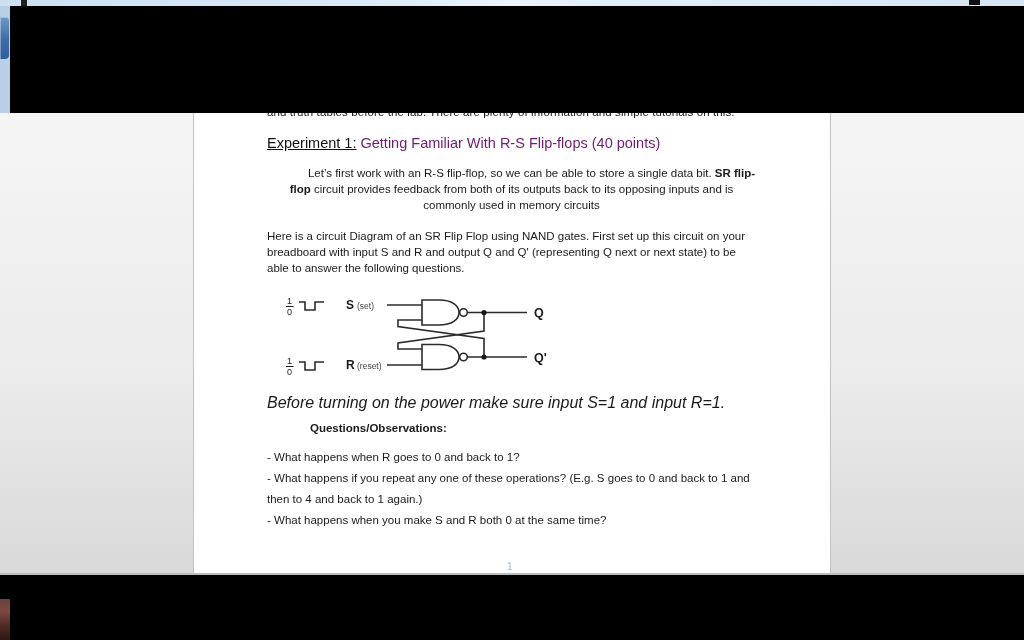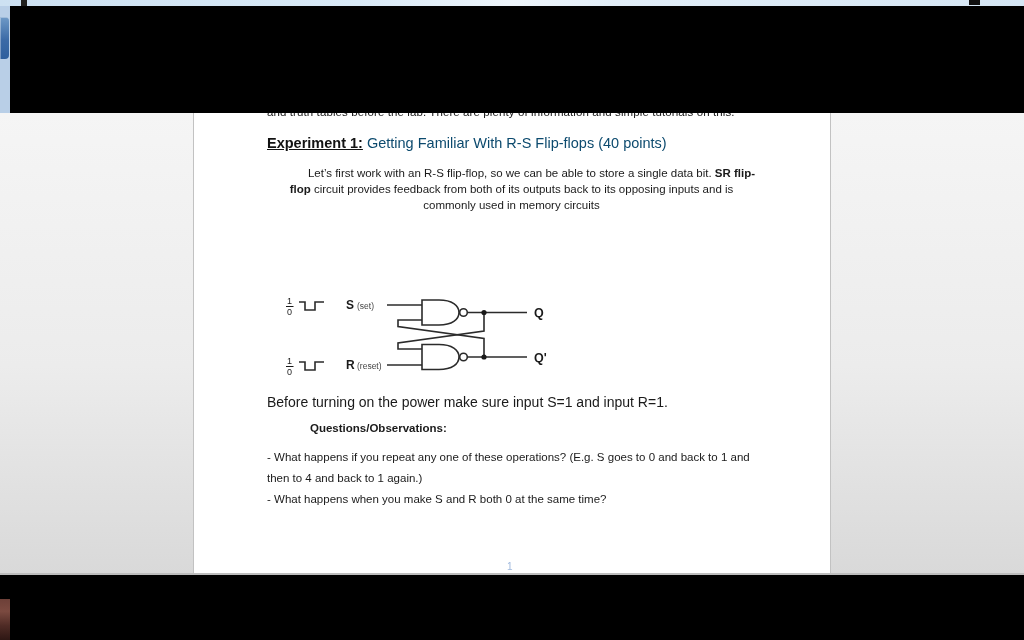--- a/index.html
+++ b/index.html
@@ -55,26 +55,26 @@
     border-left: 1px solid #c2c2c2; border-right: 1px solid #c2c2c2;
     overflow: hidden;
     z-index: 2;
   }
   .cutoff-line {
     position: absolute; left: 73px; top: -7px; width: 500px;
     font-size: 11.5px; letter-spacing: 0.1px; color: #161616;
     white-space: nowrap;
   }
   .heading { position: absolute; left: 73px; top: 22px; font-size: 14.5px; white-space: nowrap; }
-  .heading .hd-black { font-weight: bold; text-decoration: underline; color: #121212; }
-  .hd-blue { color: #0c4a6e; }
+  .heading .hd-black { font-weight: normal; text-decoration: underline; color: #121212; }
+  .hd-blue { color: #701a75; }
   .para { position: absolute; left: 73px; width: 489px; font-size: 11.5px; line-height: 15.8px; }
   .para1 { top: 53px; text-indent: 40px; text-align: center; }
   .para2 { top: 116px; }
-  .power-note { position: absolute; left: 73px; top: 281px; font-size: 14px; white-space: nowrap; }
+  .power-note { position: absolute; left: 73px; top: 281px; font-size: 16px; white-space: nowrap; font-style: italic; }
   .q-header { position: absolute; left: 116px; top: 309px; font-size: 11.5px; font-weight: bold; text-align: center; }
   .questions { position: absolute; left: 73px; top: 334px; width: 494px; font-size: 11.5px; line-height: 21px; }
   .page-mark { position: absolute; left: 313px; top: 448px; font-size: 10px; color: #9fb8dd; }
   
   .circuit { position: absolute; left: 90px; top: 178px; width: 282px; height: 94px; }
   .circuit svg { display: block; }
   
   .bottom-black-bar {
     position: absolute; left: 0; top: 575px; width: 1024px; height: 65px;
     background: #000; z-index: 5;
@@ -103,20 +103,21 @@
   <div class="cutoff-line">and truth tables before the lab. There are plenty of information and simple tutorials on this.</div>
 
   <div class="heading">
     <span class="hd-black">Experiment 1:</span><span class="hd-blue"> Getting Familiar With R-S Flip-flops (40 points)</span>
   </div>
 
   <div class="para para1">
     <span>Let’s first work with an R-S flip-flop, so we can be able to store a single data bit. </span><b>SR flip-flop</b><span> circuit provides feedback from both of its outputs back to its opposing inputs and is commonly used in memory circuits</span>
   </div>
 
+  <div class="para para2">Here is a circuit Diagram of an SR Flip Flop using NAND gates. First set up this circuit on your breadboard with input S and R and output Q and Q' (representing Q next or next state) to be able to answer the following questions.</div>
 
   <div class="circuit">
     <svg width="282" height="94" viewBox="0 0 282 94">
       <g stroke="#2b2b2b" stroke-width="1.6" fill="none">
 
         <path d="M15,11 H21 V19 H31 V11 H40"></path>
 
         <path d="M15,71 H21 V79 H31 V71 H40"></path>
 
         <path d="M103,14 H138"></path>
@@ -159,20 +160,21 @@
         <text x="250" y="70.5" font-size="12.5" font-weight="bold">Q'</text>
       </g>
     </svg>
   </div>
 
   <div class="power-note">Before turning on the power make sure input S=1 and input R=1.</div>
 
   <div class="q-header">Questions/Observations:</div>
 
   <div class="questions">
+    <div>- What happens when R goes to 0 and back to 1?</div>
     <div>- What happens if you repeat any one of these operations? (E.g. S goes to 0 and back to 1 and then to 4 and back to 1 again.)</div>
     <div>- What happens when you make S and R both 0 at the same time?</div>
   </div>
 
   <div class="page-mark">1</div>
 </div>
 
 <div class="bottom-black-bar"></div>
 <div class="wallpaper-corner"></div>
 

